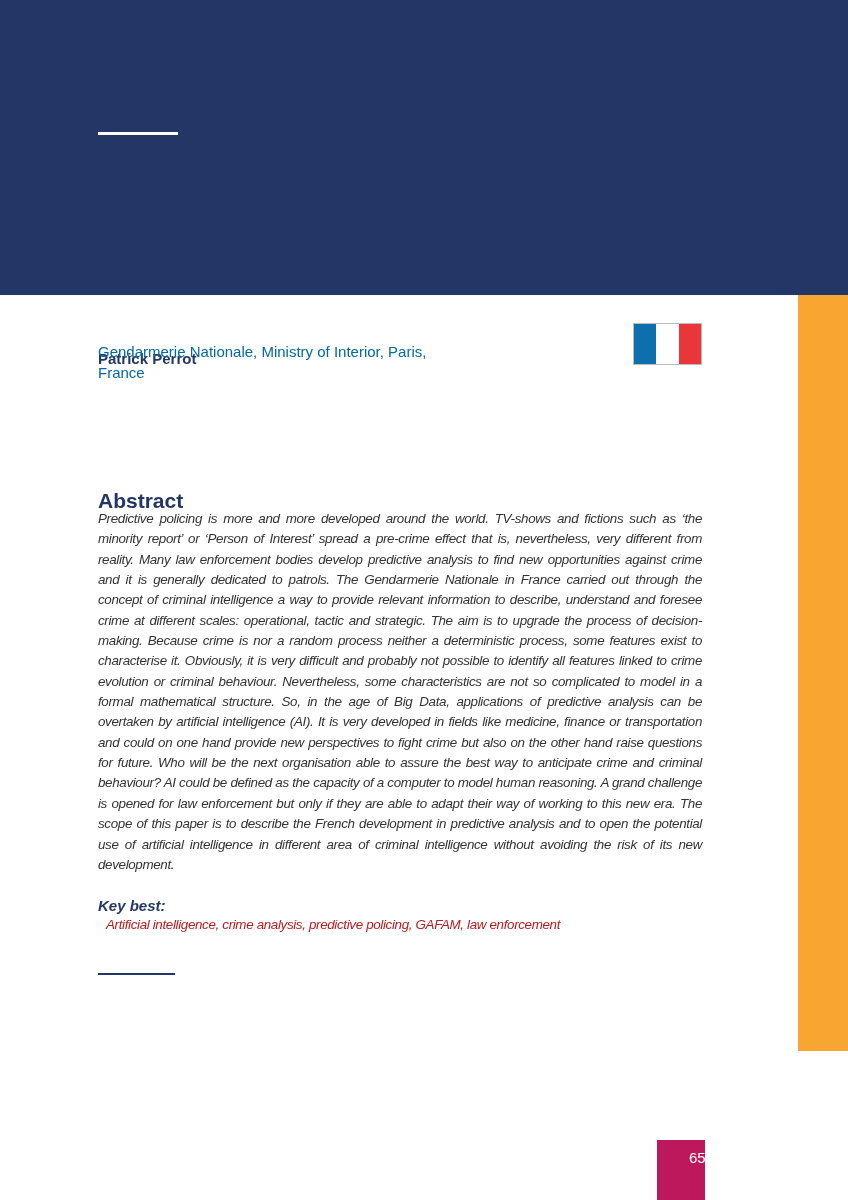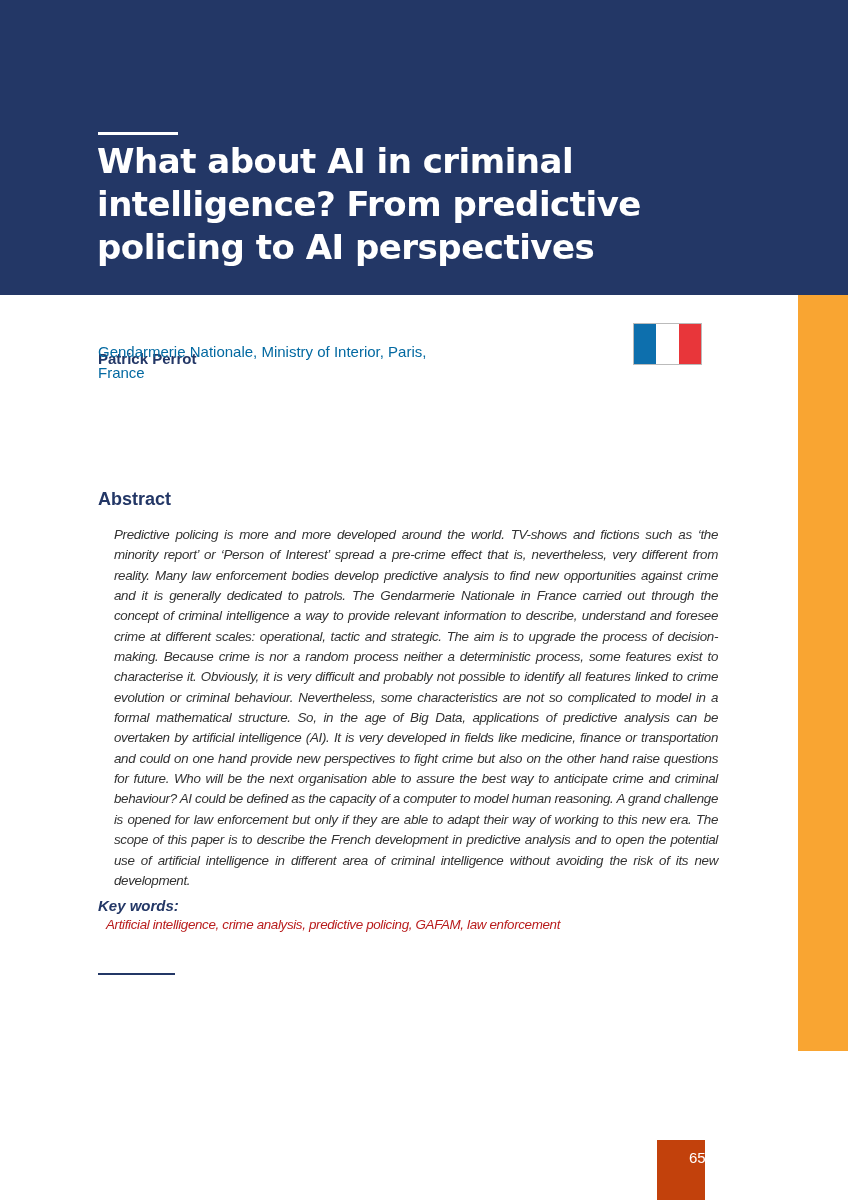--- a/index.html
+++ b/index.html
@@ -5,47 +5,46 @@
   html, body { margin:0; padding:0; }
   body { width:848px; height:1200px; position:relative; background:#ffffff; overflow:hidden; font-family:"Liberation Sans", sans-serif; }
   .header { position:absolute; left:0; top:0; width:848px; height:295px; background:#233766; }
   .title-rule { position:absolute; left:98px; top:132px; width:80px; height:3px; background:#ffffff; }
   .title { position:absolute; left:97px; top:140px; width:600px; margin:0; color:#ffffff; font-family:"DejaVu Sans", sans-serif; font-weight:bold; font-size:34px; line-height:43px; letter-spacing:-0.5px; }
   .side-bar { position:absolute; left:798px; top:295px; width:50px; height:756px; background:#f9a532; }
   .author-name { position:absolute; left:98px; top:318px; color:#233766; font-weight:bold; font-size:15px;margin-top:32px; }
   .affiliation { position:absolute; left:98px; top:341px; width:360px; color:#0369a1; font-size:15px; line-height:21px; }
   .flag { position:absolute; left:633px; top:323px; width:69px; height:42px; display:flex; border:1px solid #bbb; box-sizing:border-box; }
   .flag span { flex:1; }
-  .abstract-heading { position:absolute; left:98px; top:489px; color:#233766; font-weight:bold; font-size:18px; }
-  .abstract-text { position:absolute; left:98px; top:509px; width:604px; margin:16px; color:#333; font-style:italic; font-size:13.4px; line-height:20.35px; text-align:justify; letter-spacing:-0.35px; }
+  .abstract-heading { position:absolute; left:98px; top:489px; color:#233766; font-weight:bold; font-size:21px; }
+  .abstract-text { position:absolute; left:98px; top:509px; width:604px; margin:0; color:#333; font-style:italic; font-size:13.4px; line-height:20.35px; text-align:justify; letter-spacing:-0.35px; }
   .keywords-heading { position:absolute; left:98px; top:897px; color:#233766; font-weight:bold; font-style:italic; font-size:15px; }
   .keywords-text { position:absolute; left:106px; top:917px; color:#b91c1c; font-style:italic; font-size:13.4px; letter-spacing:-0.35px; }
   .end-rule { position:absolute; left:98px; top:973px; width:77px; height:2px; background:#233766; }
-  .page-box { position:absolute; left:657px; top:1140px; width:48px; height:60px; background:#c2410c; color:#fff; text-align:center; font-size:15px; padding-top:9px; box-sizing:border-box;padding-left:32px; }
+  .page-box { position:absolute; left:657px; top:1140px; width:48px; height:60px; background:#be185d; color:#fff; text-align:center; font-size:15px; padding-top:9px; box-sizing:border-box;padding-left:32px; }
 </style>
 </head>
 <body>
 
 <div class="header">
   <div class="title-rule"></div>
-  <h1 class="title">What about AI in criminal intelligence? From predictive policing to AI perspectives</h1>
 </div>
 
 <div class="side-bar"></div>
 
 <div class="author-name">Patrick Perrot</div>
 <div class="affiliation">Gendarmerie Nationale, Ministry of Interior, Paris, France</div>
 
 <div class="flag">
   <span style="background:#0d6fad"></span>
   <span style="background:#ffffff"></span>
   <span style="background:#e8363a"></span>
 </div>
 
 <div class="abstract-heading">Abstract</div>
 <p class="abstract-text">Predictive policing is more and more developed around the world. TV-shows and fictions such as ‘the minority report’ or ‘Person of Interest’ spread a pre-crime effect that is, nevertheless, very different from reality. Many law enforcement bodies develop predictive analysis to find new opportunities against crime and it is generally dedicated to patrols. The Gendarmerie Nationale in France carried out through the concept of criminal intelligence a way to provide relevant information to describe, understand and foresee crime at different scales: operational, tactic and strategic. The aim is to upgrade the process of decision-making. Because crime is nor a random process neither a deterministic process, some features exist to characterise it. Obviously, it is very difficult and probably not possible to identify all features linked to crime evolution or criminal behaviour. Nevertheless, some characteristics are not so complicated to model in a formal mathematical structure. So, in the age of Big Data, applications of predictive analysis can be overtaken by artificial intelligence (AI). It is very developed in fields like medicine, finance or transportation and could on one hand provide new perspectives to fight crime but also on the other hand raise questions for future. Who will be the next organisation able to assure the best way to anticipate crime and criminal behaviour? AI could be defined as the capacity of a computer to model human reasoning. A grand challenge is opened for law enforcement but only if they are able to adapt their way of working to this new era. The scope of this paper is to describe the French development in predictive analysis and to open the potential use of artificial intelligence in different area of criminal intelligence without avoiding the risk of its new development.</p>
 
-<div class="keywords-heading">Key words:</div>
+<div class="keywords-heading">Key best:</div>
 <div class="keywords-text">Artificial intelligence, crime analysis, predictive policing, GAFAM, law enforcement</div>
 
 <div class="end-rule"></div>
 
 <div class="page-box">65</div>
 
 </body></html>

